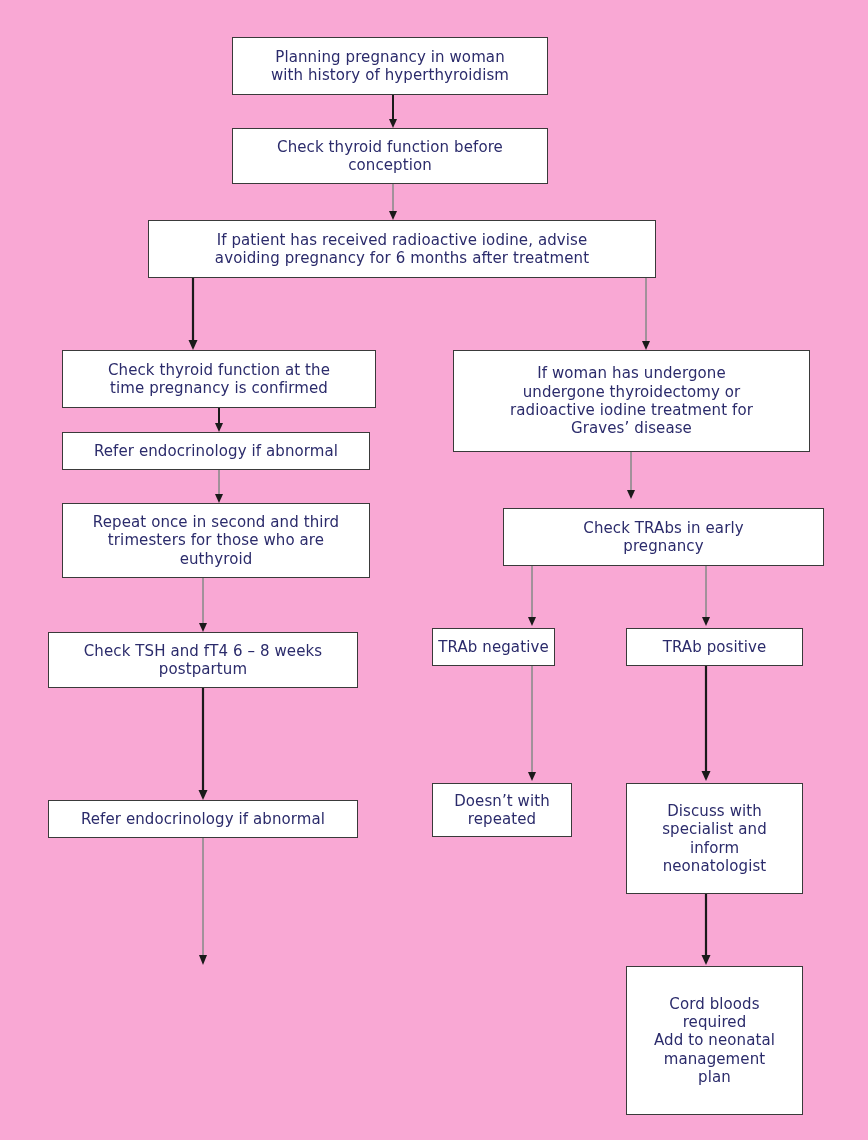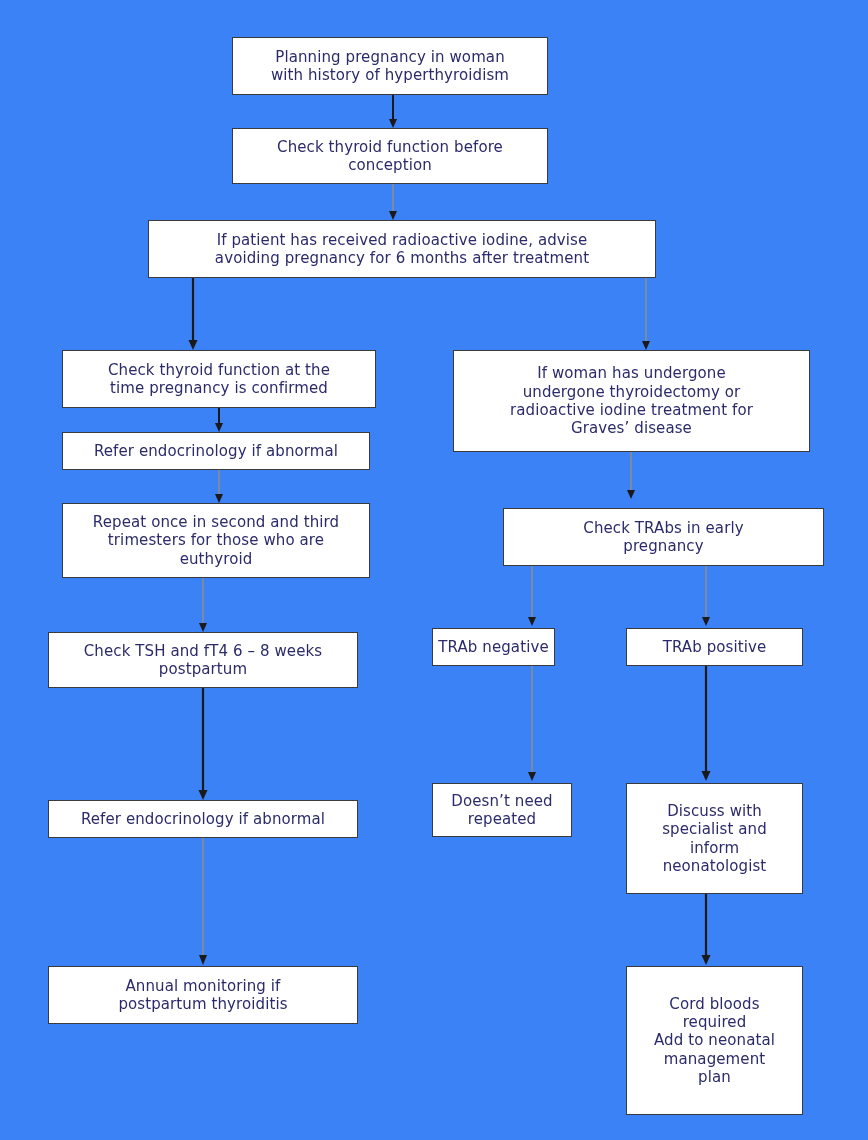--- a/index.html
+++ b/index.html
@@ -10,21 +10,21 @@
   body {
     width: 868px;
     height: 1140px;
     font-family: "DejaVu Sans", sans-serif;
     overflow: hidden;
   }
   #chart {
     position: relative;
     width: 868px;
     height: 1140px;
-    background: #3b82f6;
+    background: #f9a8d4;
   }
   .node {
     position: absolute;
     box-sizing: border-box;
     border: 1.6px solid #3a3a3a;
     background: #ffffff;
     color: #2b2b6b;
     font-size: 15px;
     line-height: 1.22;
     text-align: center;
@@ -169,36 +169,34 @@
 
   <div class="node" style="left:62px; top:503px; width:308px; height:75px;">Repeat once in second and third
 trimesters for those who are
 euthyroid</div>
 
   <div class="node" style="left:48px; top:632px; width:310px; height:56px;">Check TSH and fT4 6 – 8 weeks
 postpartum</div>
 
   <div class="node" style="left:48px; top:800px; width:310px; height:38px;">Refer endocrinology if abnormal</div>
 
-  <div class="node" style="left:48px; top:966px; width:310px; height:58px;">Annual monitoring if
-postpartum thyroiditis</div>
 
   <div class="node" style="left:453px; top:350px; width:357px; height:102px;">If woman has undergone
 undergone thyroidectomy or
 radioactive iodine treatment for
 Graves’ disease</div>
 
   <div class="node" style="left:503px; top:508px; width:321px; height:58px;">Check TRAbs in early
 pregnancy</div>
 
   <div class="node" style="left:432px; top:628px; width:123px; height:38px;">TRAb negative</div>
 
   <div class="node" style="left:626px; top:628px; width:177px; height:38px;">TRAb positive</div>
 
-  <div class="node" style="left:432px; top:783px; width:140px; height:54px;">Doesn’t need
+  <div class="node" style="left:432px; top:783px; width:140px; height:54px;">Doesn’t with
 repeated</div>
 
   <div class="node" style="left:626px; top:783px; width:177px; height:111px;">Discuss with
 specialist and
 inform
 neonatologist</div>
 
   <div class="node" style="left:626px; top:966px; width:177px; height:149px;">Cord bloods
 required
 Add to neonatal

